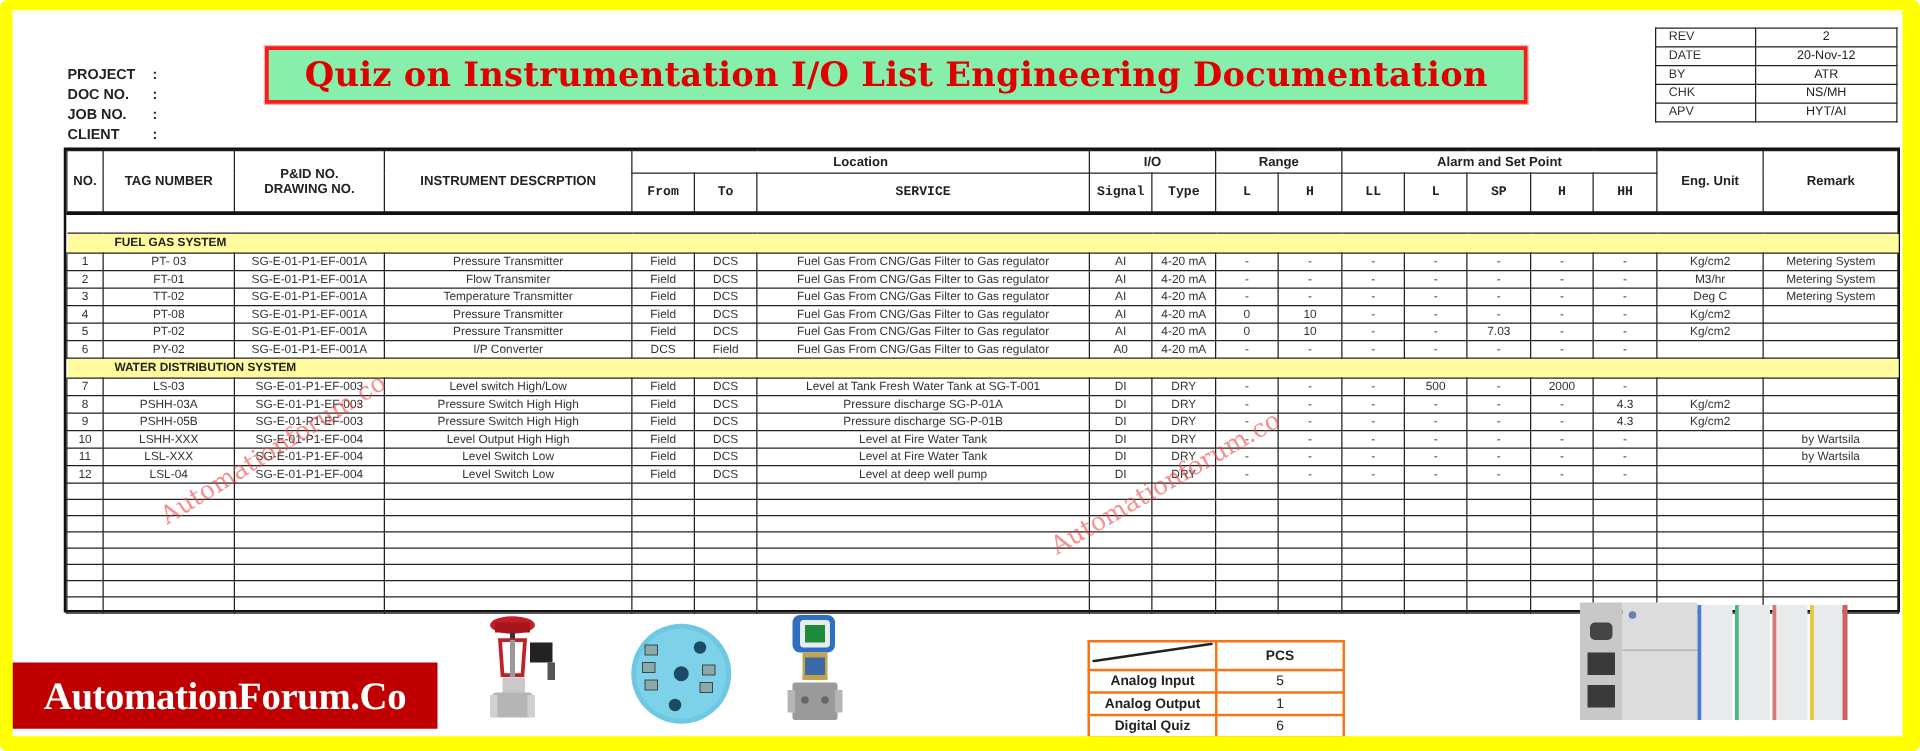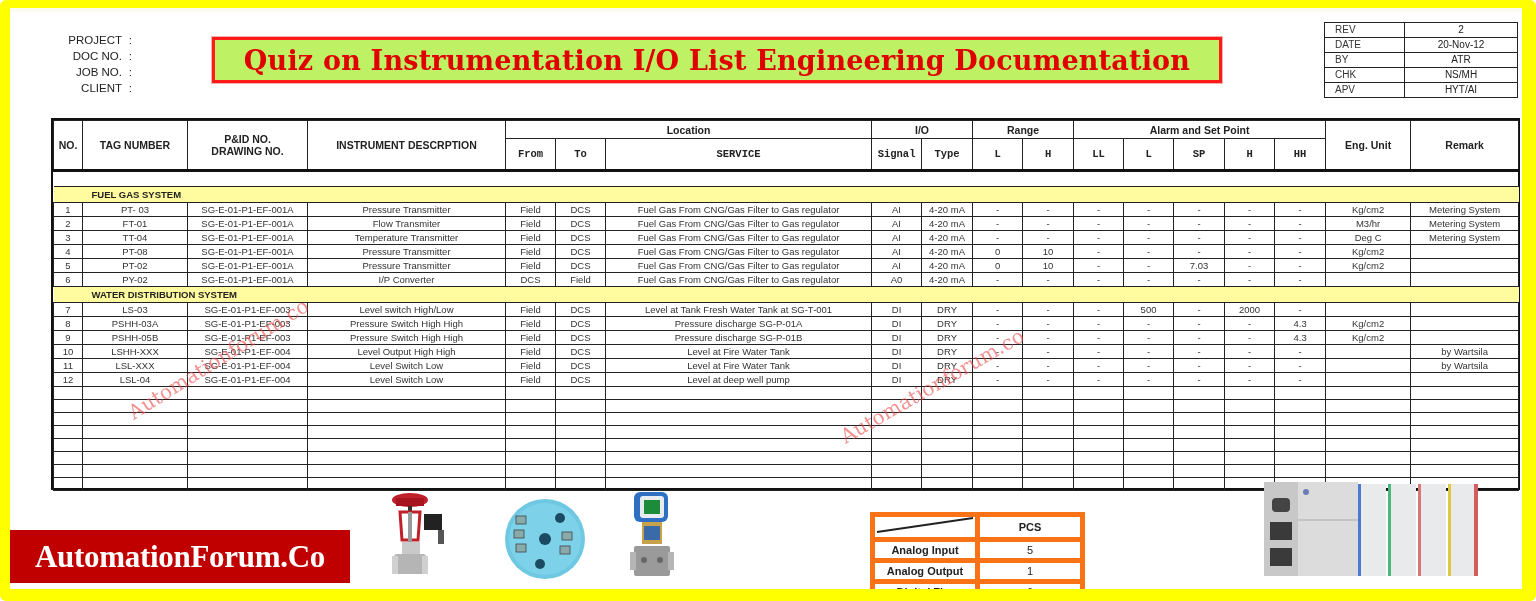--- a/index.html
+++ b/index.html
@@ -1,25 +1,25 @@
 <!DOCTYPE html>
 <html><head>
 <meta charset="utf-8">
 <style>
   html, body { margin: 0; padding: 0; }
   body { width: 1536px; height: 601px; background: #ffffff; position: relative; overflow: hidden; font-family: "Liberation Sans", sans-serif; color: #222; }
   .frame { position: absolute; left: 0; top: 0; width: 1536px; height: 601px; box-sizing: border-box; border-left: 10px solid #ffff00; border-right: 14px solid #ffff00; border-top: 8px solid #ffff00; border-bottom: 12px solid #ffff00; border-radius: 6px; pointer-events: none; }
   .inner-top { position: absolute; left: 10px; top: 8px; width: 1512px; height: 4px; background: #fbfbf0; }
 
-  .proj-block { position: absolute; left: 54px; top: 32px; font-size: 11.5px; font-weight: normal; line-height: 16px; text-align: right; }
+  .proj-block { position: absolute; left: 54px; top: 52px; font-size: 11.5px; font-weight: bold; line-height: 16px; }
   .proj-row { display: flex; }
   .proj-label { width: 68px; }
   .proj-colon { width: 10px; }
 
-  .title-box { position: absolute; left: 212px; top: 37px; width: 1010px; height: 46px; background: #bef264; border: 3px solid #ff1a1a; box-sizing: border-box; box-shadow: 0 0 0 1px #f7b0b0; display: flex; align-items: center; justify-content: center; }
+  .title-box { position: absolute; left: 212px; top: 37px; width: 1010px; height: 46px; background: #86efac; border: 3px solid #ff1a1a; box-sizing: border-box; box-shadow: 0 0 0 1px #f7b0b0; display: flex; align-items: center; justify-content: center; }
   .title-text { font-family: "DejaVu Serif", serif; font-weight: bold; color: #e00000; font-size: 27px; letter-spacing: 0.2px; }
 
   table.rev { position: absolute; left: 1324px; top: 22px; border-collapse: collapse; font-size: 10px; padding-left: 32px; }
   table.rev td { border: 1px solid #222; height: 14px; padding: 0; line-height: 14px; }
   table.rev td.k { width: 80px; padding-left: 10px; box-sizing: border-box; color: #333; }
   table.rev td.v { width: 112px; text-align: center; color: #222; }
 
   .io-table-wrap { position: absolute; left: 51px; top: 118px; width: 1469px; height: 372px; border: 2px solid #111; box-sizing: border-box; }
   table.io { border-collapse: collapse; width: 1465px; table-layout: fixed; font-size: 9.5px; }
   table.io th { border: 1px solid #222; font-weight: bold; font-size: 10.5px; color: #222; padding: 0; }
@@ -35,21 +35,21 @@
 
   .brand { position: absolute; left: 10px; top: 530px; width: 340px; height: 53px; background: #c00000; display: flex; align-items: center; justify-content: center; }
   .brand-text { font-family: "Liberation Serif", serif; font-weight: bold; color: #ffffff; font-size: 31px; letter-spacing: -0.3px; }
 
   .img-valve { position: absolute; left: 388px; top: 492px; width: 70px; height: 90px; }
   .img-head { position: absolute; left: 500px; top: 496px; width: 90px; height: 86px; }
   .img-xmtr { position: absolute; left: 626px; top: 490px; width: 56px; height: 92px; }
   .img-plc { position: absolute; left: 1262px; top: 478px; width: 218px; height: 100px; }
 
   table.pcs { position: absolute; left: 870px; top: 512px; border-collapse: collapse; font-size: 11px; }
-  table.pcs td { border: 5px solid #f97316; height: 16px; line-height: 16px; padding: 0; text-align: center; }
+  table.pcs td { border: 2px solid #f97316; height: 16px; line-height: 16px; padding: 0; text-align: center; }
   table.pcs td.lbl { width: 100px; font-weight: bold; }
   table.pcs td.val { width: 100px; }
   table.pcs td.hd { font-weight: bold; }
 </style>
 </head>
 <body>
 
 <div class="inner-top"></div>
 
 <div class="proj-block">
@@ -192,21 +192,21 @@
           <td>-</td>
           <td>-</td>
           <td>-</td>
           <td>-</td>
           <td>-</td>
           <td>M3/hr</td>
           <td>Metering System</td>
         </tr>
         <tr>
           <td>3</td>
-          <td>TT-04</td>
+          <td>TT-02</td>
           <td>SG-E-01-P1-EF-001A</td>
           <td>Temperature Transmitter</td>
           <td>Field</td>
           <td>DCS</td>
           <td>Fuel Gas From CNG/Gas Filter to Gas regulator</td>
           <td>AI</td>
           <td>4-20 mA</td>
           <td>-</td>
           <td>-</td>
           <td>-</td>
@@ -625,21 +625,21 @@
   <tbody id="pcs-body">
       <tr>
         <td class="lbl">Analog Input</td>
         <td class="val">5</td>
       </tr>
       <tr>
         <td class="lbl">Analog Output</td>
         <td class="val">1</td>
       </tr>
       <tr>
-        <td class="lbl">Digital Fire</td>
+        <td class="lbl">Digital Quiz</td>
         <td class="val">6</td>
       </tr>
     </tbody>
 </table>
 
 <svg class="img-plc" viewBox="0 0 218 100">
   <rect x="2" y="4" width="34" height="94" fill="#c8c8c8"></rect>
   <rect x="10" y="20" width="18" height="14" rx="4" fill="#444"></rect>
   <rect x="8" y="44" width="22" height="18" fill="#3a3a3a"></rect>
   <rect x="8" y="70" width="22" height="18" fill="#3a3a3a"></rect>

